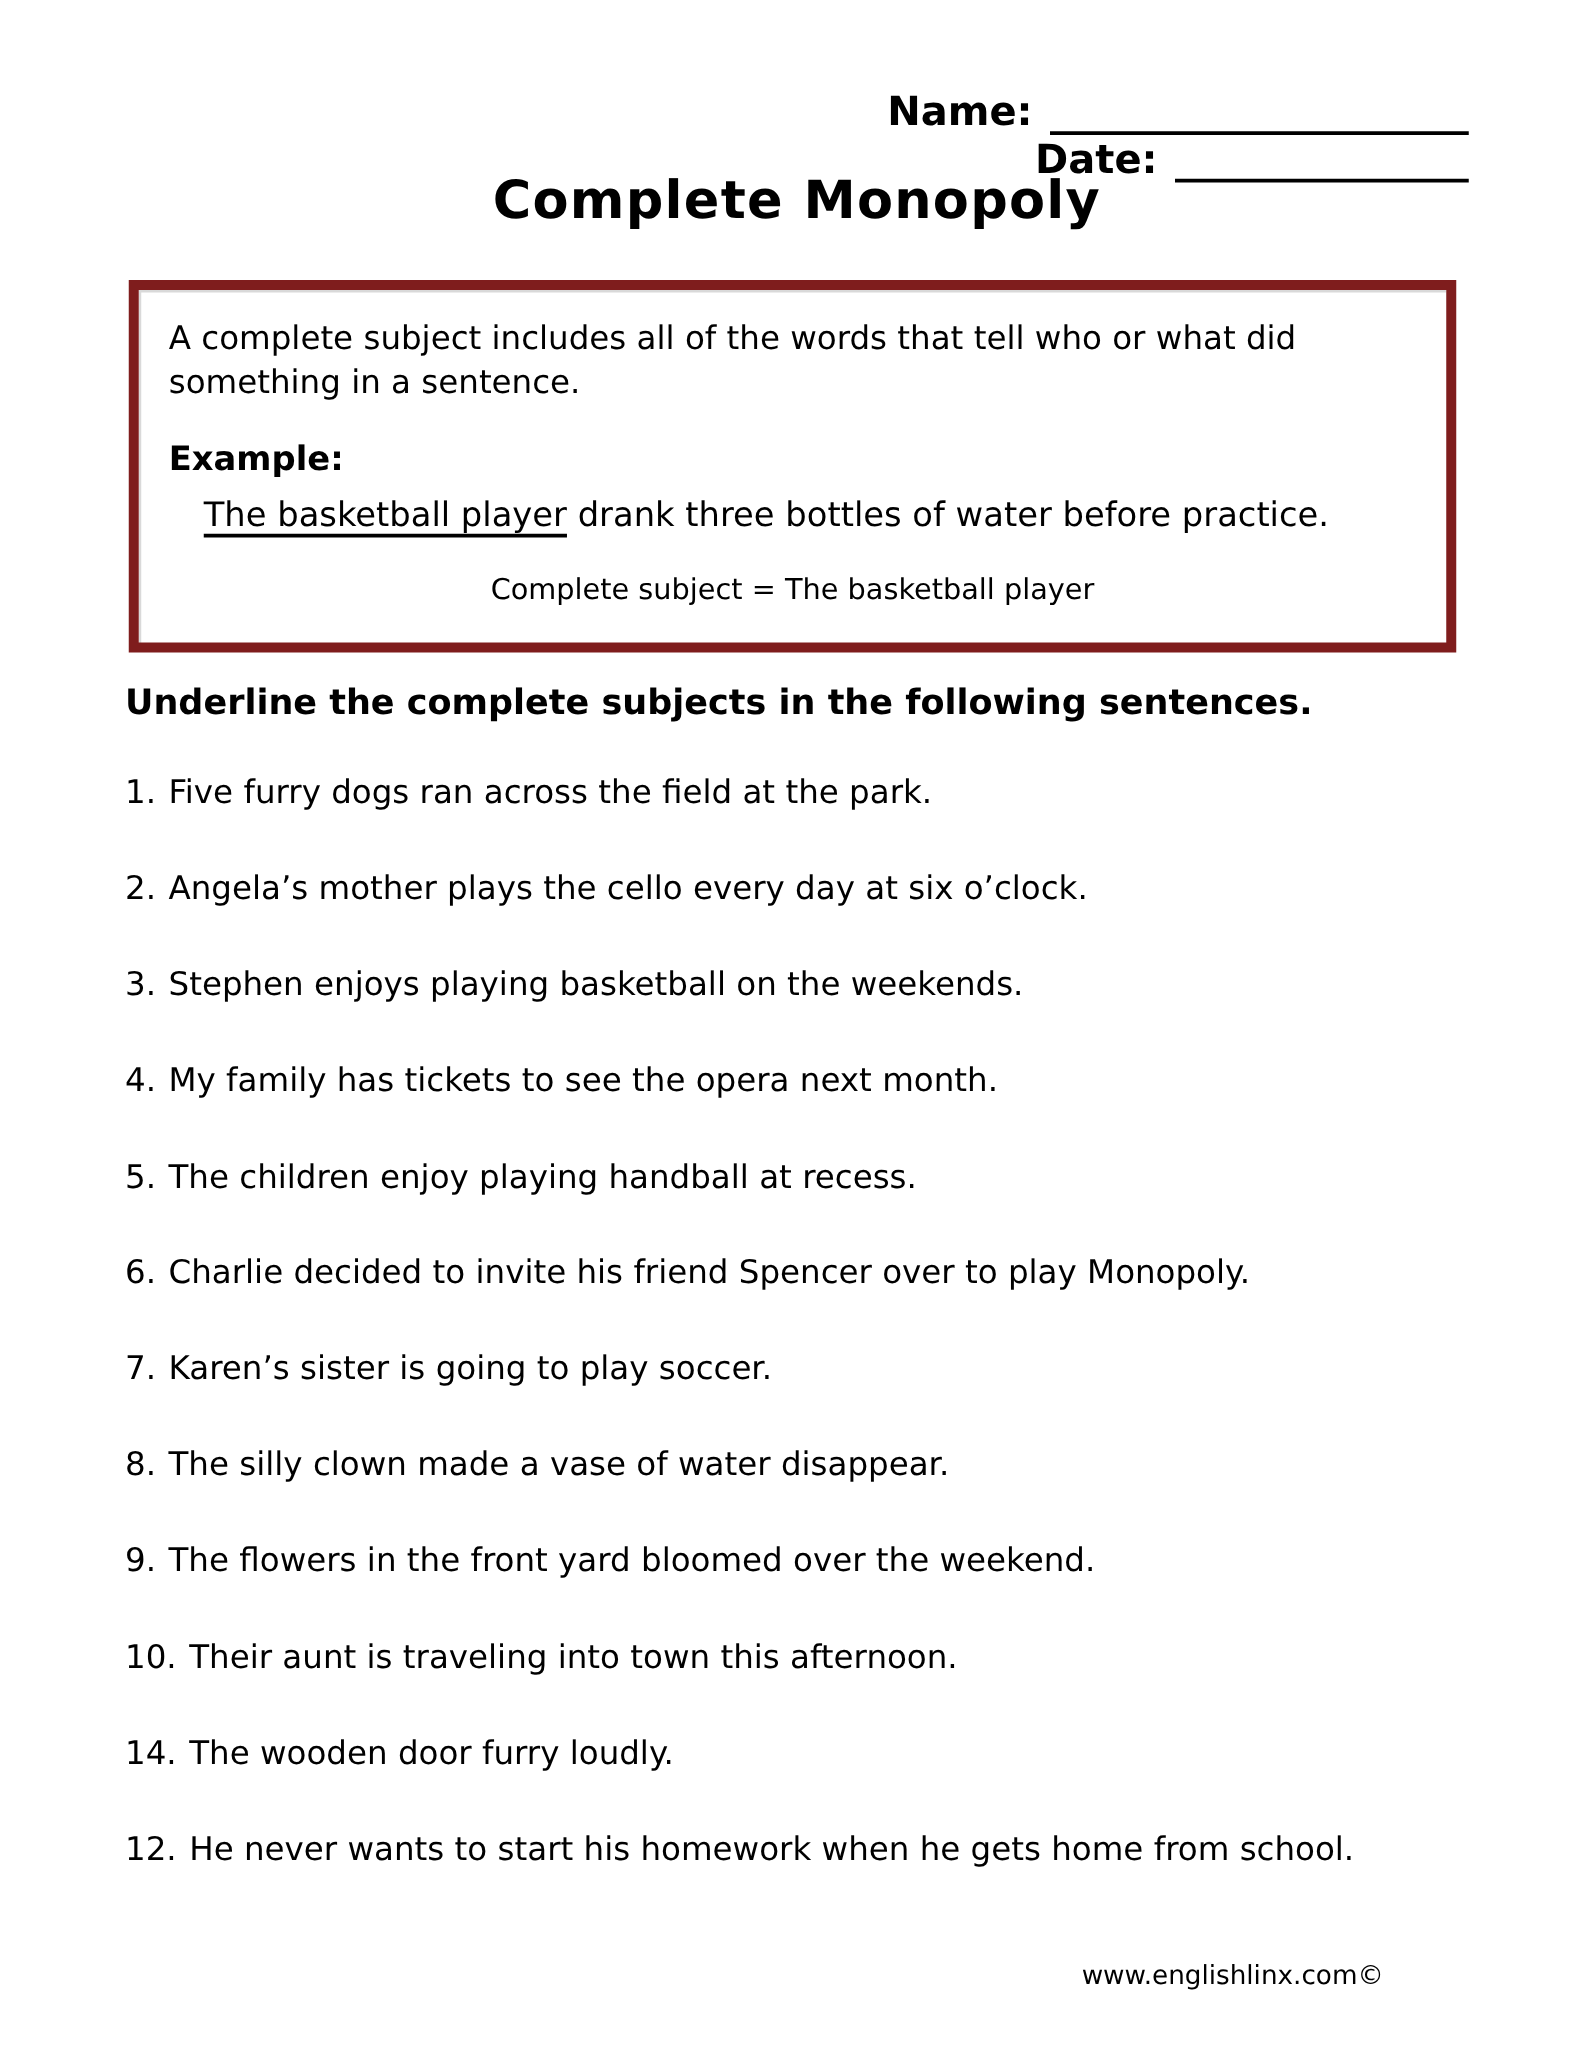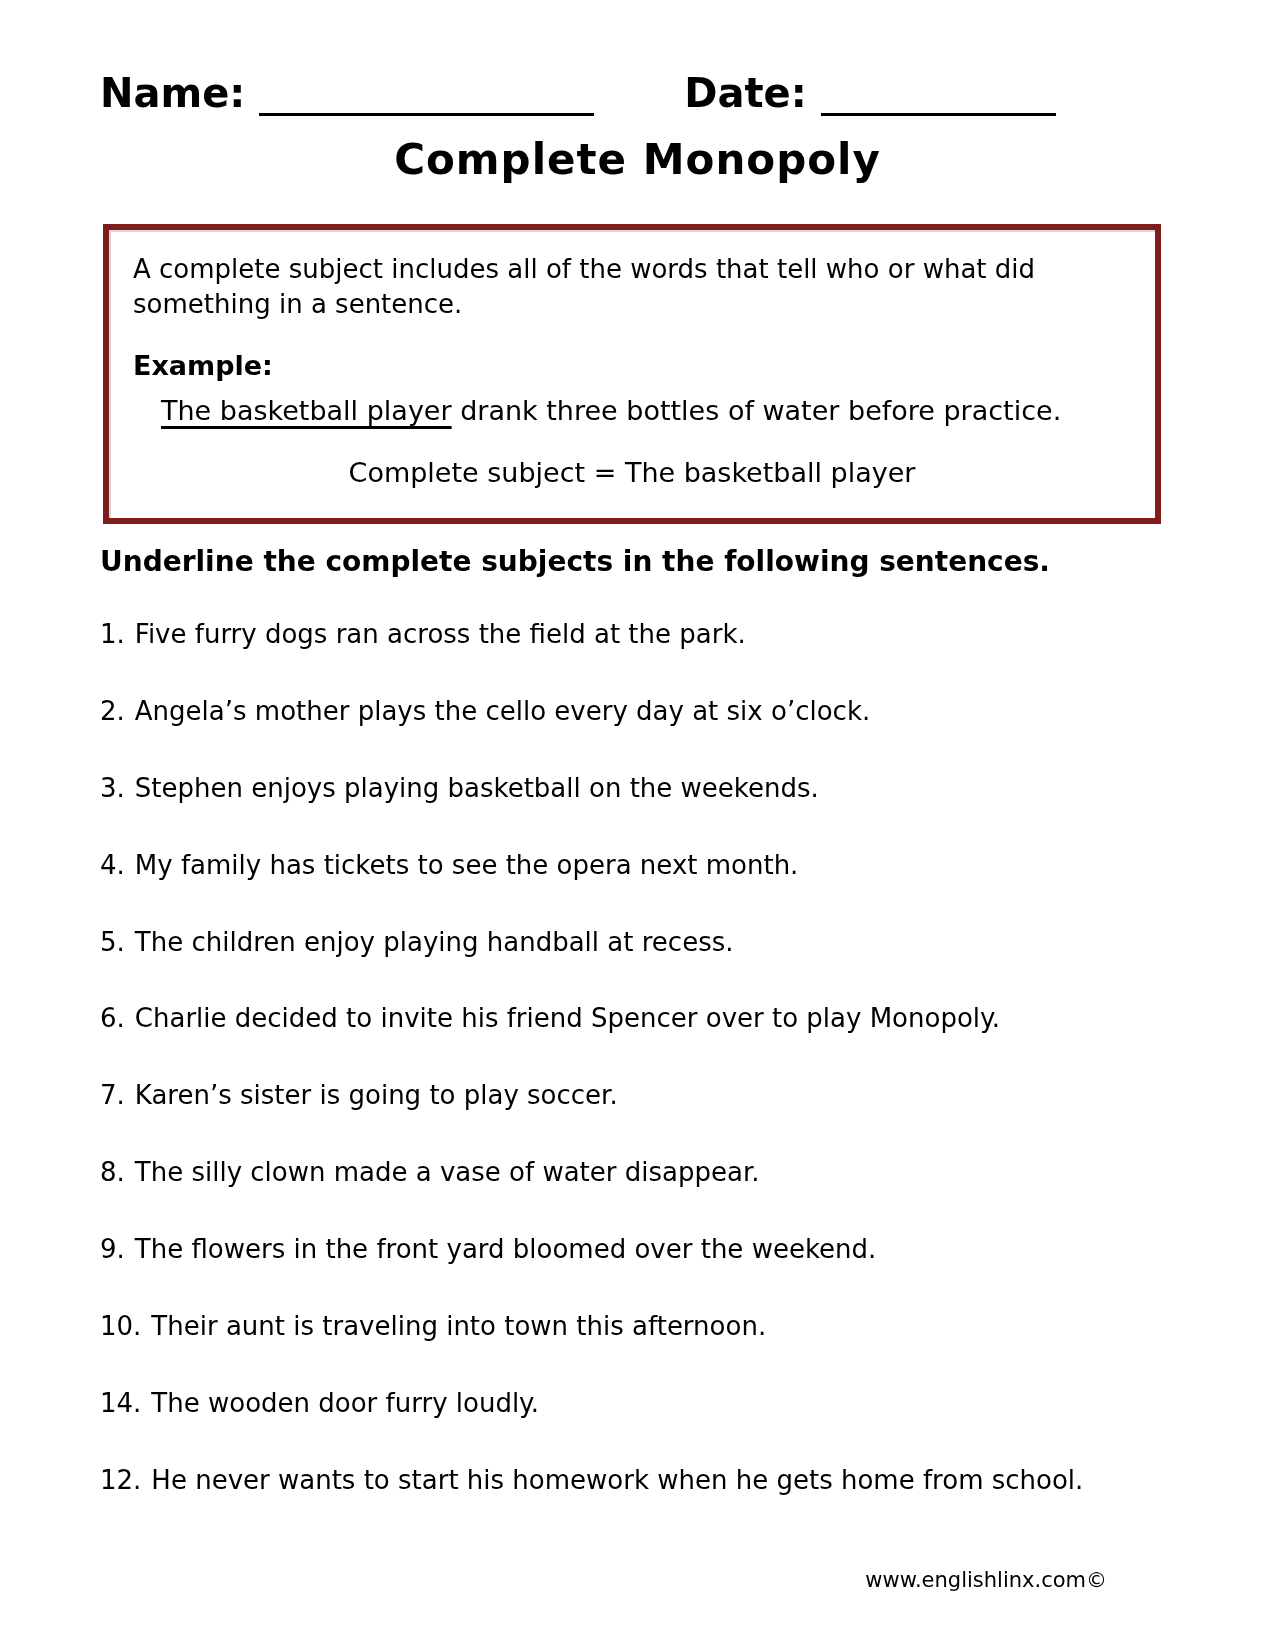--- a/index.html
+++ b/index.html
@@ -17,22 +17,23 @@
     overflow: hidden;
   }
   
   .header-row {
     position: absolute;
     top: 70px;
     left: 100px;
     right: 100px;
     display: flex;
     align-items: flex-end;
-    font-size: 40px;
+    font-size: 32px;
     font-weight: bold;
+    flex-direction: column;
   }
   .name-group { display: flex; align-items: flex-end; }
   .date-group { display: flex; align-items: flex-end; margin-left: 90px; }
   .write-line {
     display: inline-block;
     border-bottom: 3px solid #000;
     height: 30px;
     margin-left: 14px;
   }
   .name-line { width: 335px; }
@@ -47,21 +48,21 @@
     font-size: 42px;
     font-weight: bold;
     letter-spacing: 1px;
   }
   
   .example-box {
     position: absolute;
     top: 224px;
     left: 103px;
     width: 998px;
-    border: 6px solid #7f1d1d;
+    border: 8px solid #7f1d1d;
     box-shadow: 2px 2px 0 #d9d9d9 inset;
     padding: 22px 24px 26px 24px;
     box-sizing: content-box;
     font-size: 26px;
     line-height: 1.35;
   }
   .definition { margin: 0 0 26px 0; }
   .example-label {
     font-weight: bold;
     font-size: 27px;
@@ -72,21 +73,21 @@
     font-size: 27px;
   }
   .example-subject {
     text-decoration: underline;
     text-decoration-thickness: 3px;
     text-underline-offset: 6px;
   }
   .example-answer {
     text-align: center;
     margin: 0;
-    font-size: 27px;
+    font-size: 23px;
   }
   
   .instructions {
     position: absolute;
     top: 545px;
     left: 100px;
     font-size: 28px;
     font-weight: bold;
   }
   

